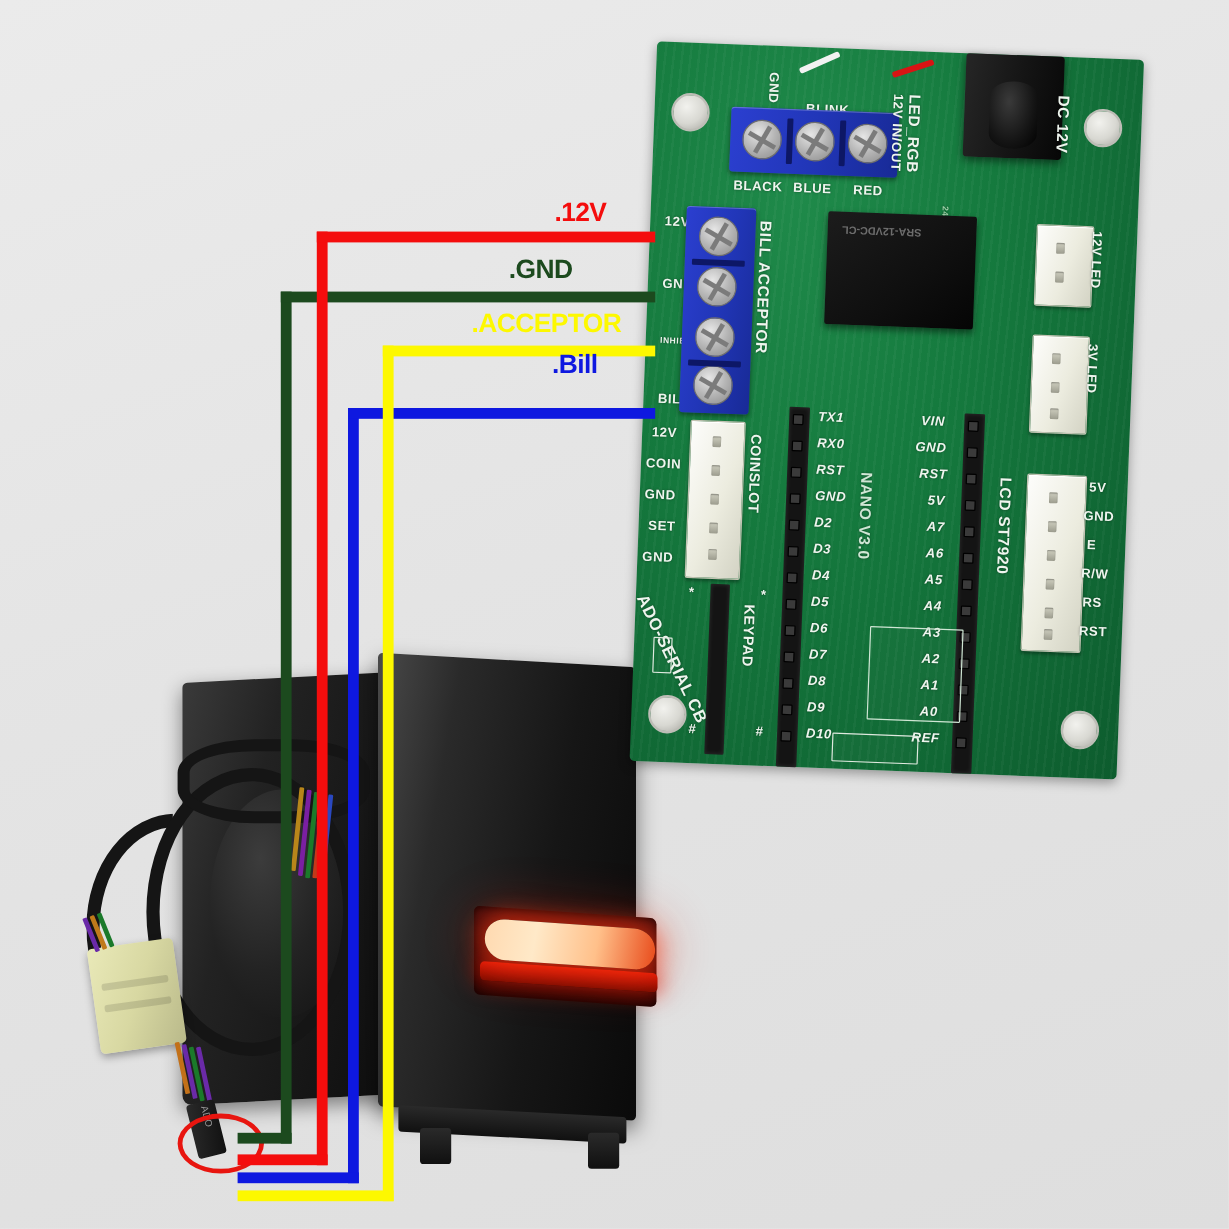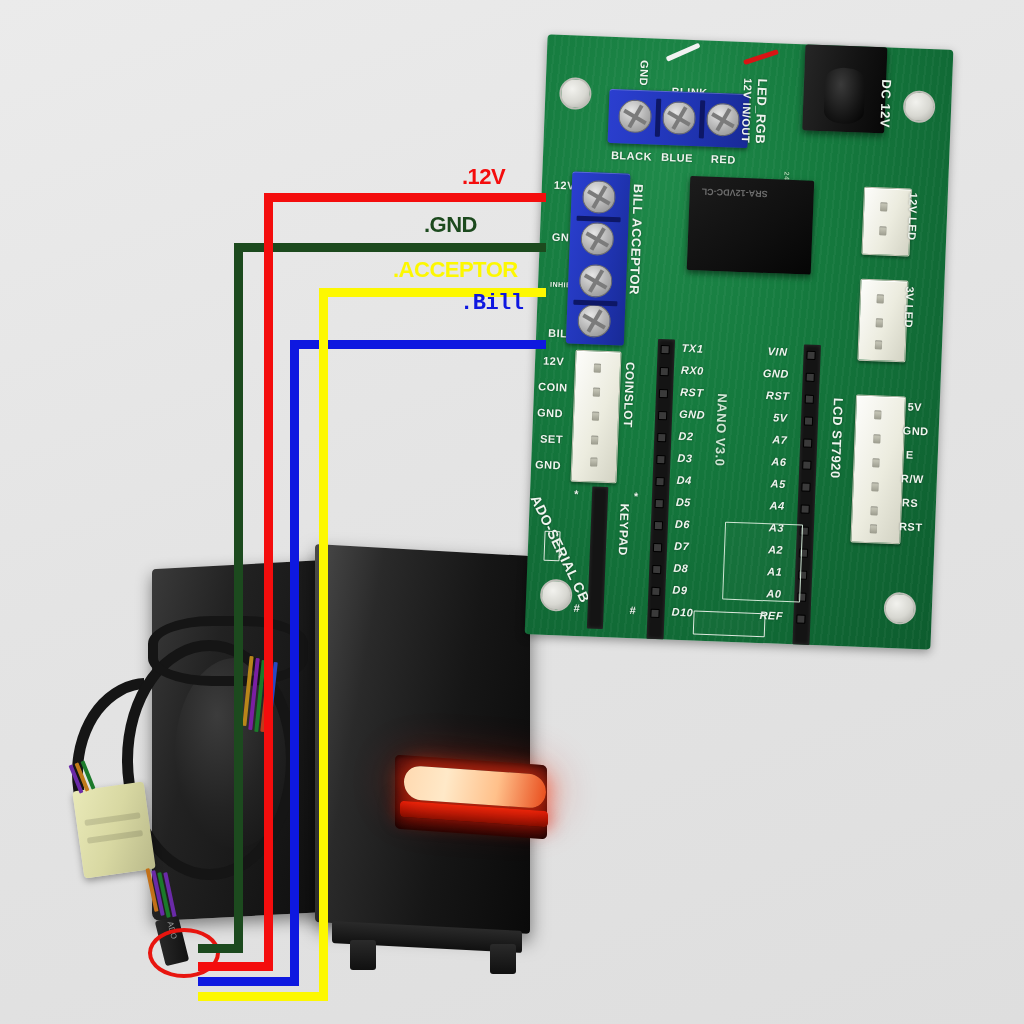--- a/index.html
+++ b/index.html
@@ -452,15 +452,15 @@
   <div class="w w-h w-blue" style="left:290px; top:340px; width:256px;"></div>
   <div class="w w-h w-blue" style="left:198px; top:977px; width:101px;"></div>
 
   <div class="w w-v w-yel" style="left:319px; top:288px; height:713px;"></div>
   <div class="w w-h w-yel" style="left:319px; top:288px; width:227px;"></div>
   <div class="w w-h w-yel" style="left:198px; top:992px; width:130px;"></div>
 
   <div class="wlabel lbl-red" style="left:462px; top:164px;">.12V</div>
   <div class="wlabel lbl-green" style="left:424px; top:212px;">.GND</div>
   <div class="wlabel lbl-yel" style="left:393px; top:257px;">.ACCEPTOR</div>
-  <div class="wlabel lbl-blue" style="left:460px; top:291px;font-family:Liberation Mono, monospace;">.Bill</div>
+  <div class="wlabel lbl-blue" style="left:460px; top:291px;">.Bill</div>
 
 </div>
 
 </body></html>

